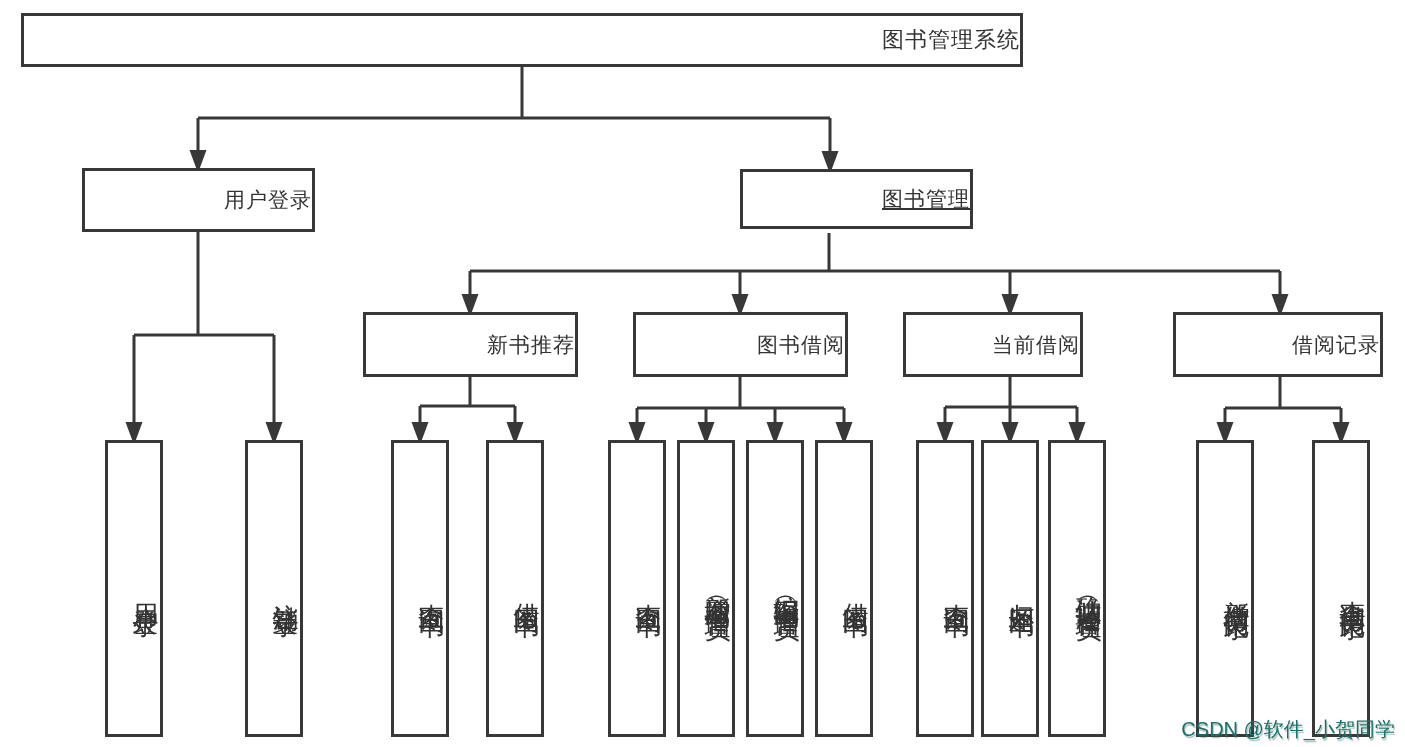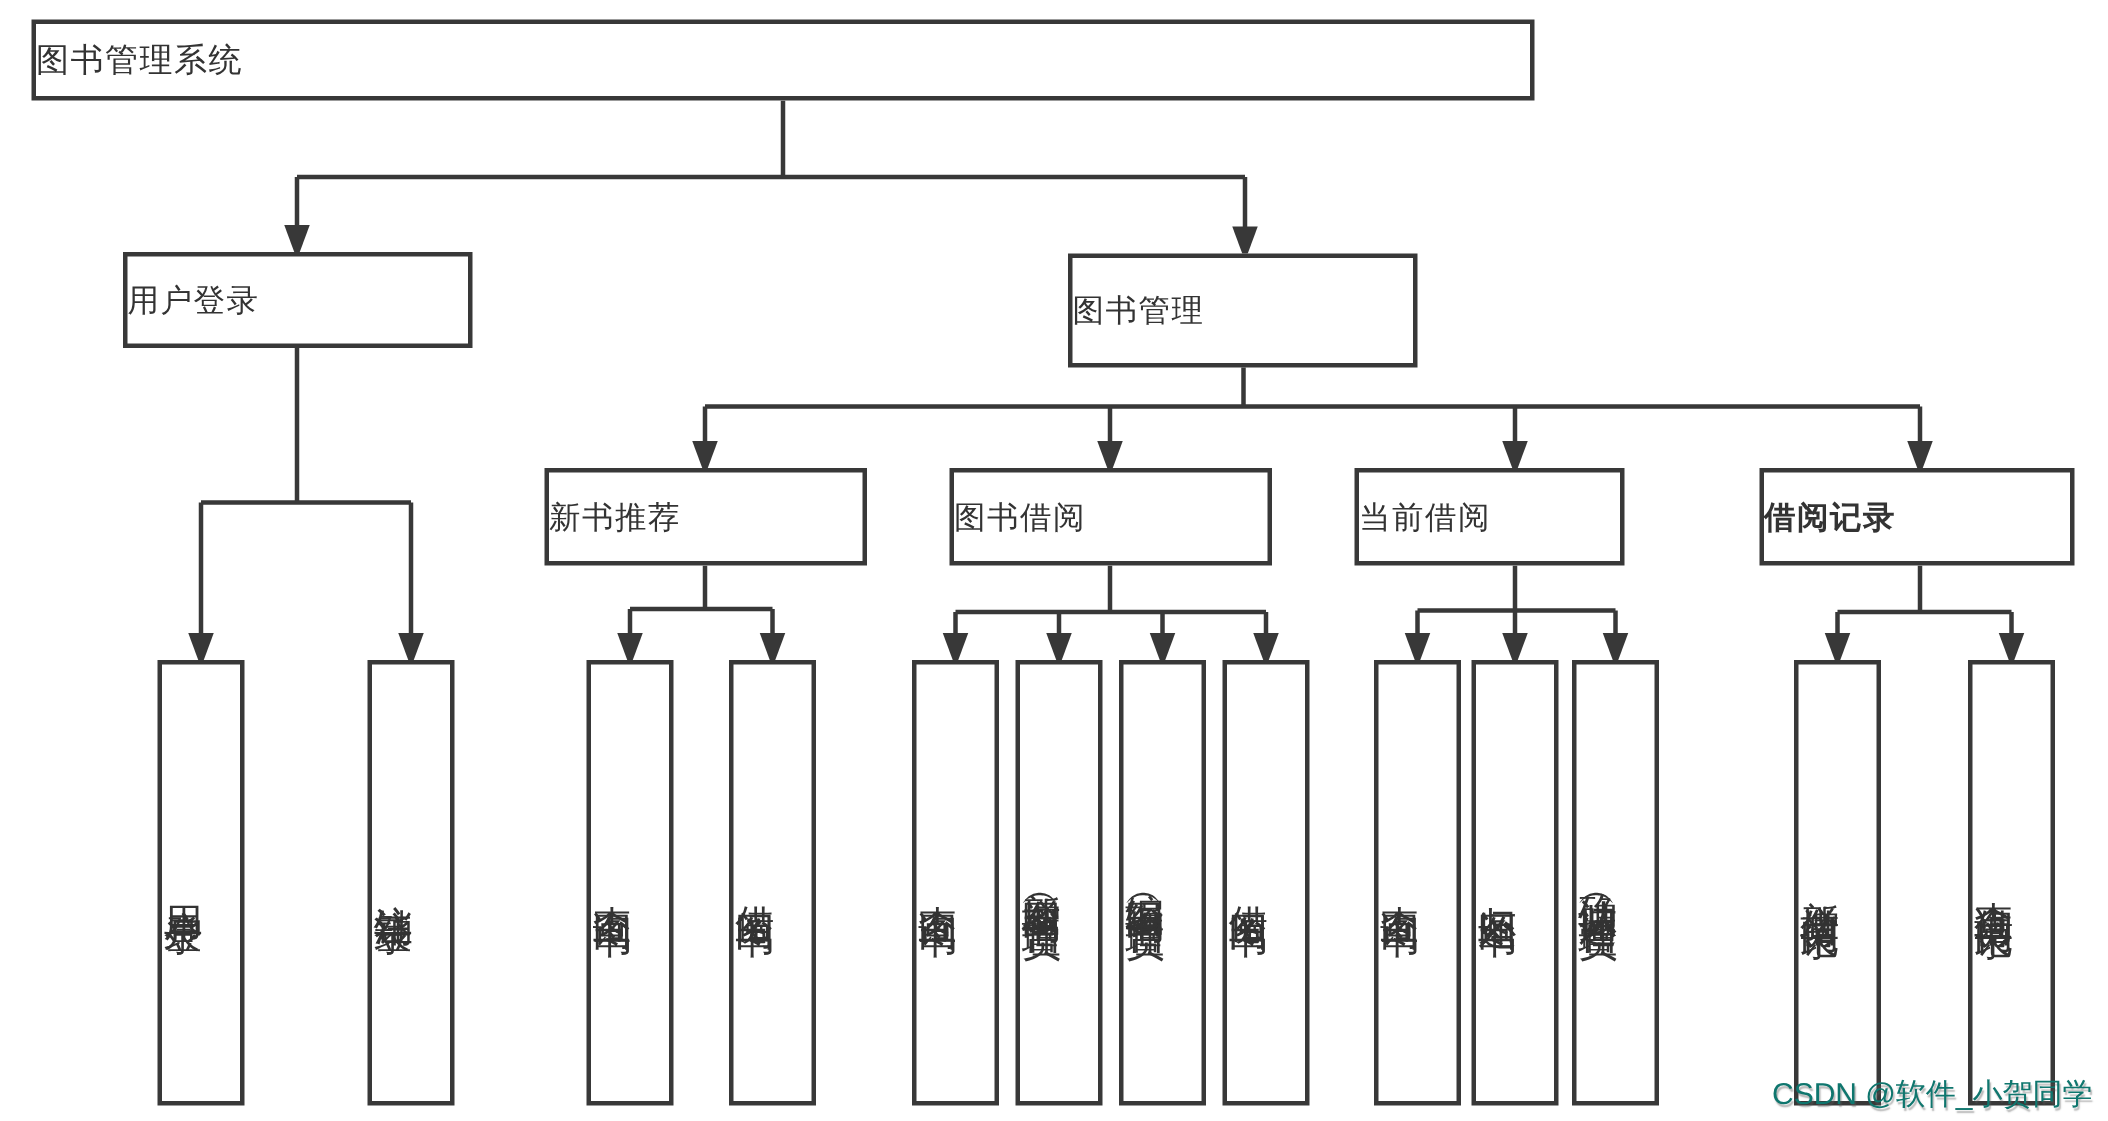--- a/index.html
+++ b/index.html
@@ -18,21 +18,21 @@
     z-index: 0;
     pointer-events: none;
   }
   .box {
     position: absolute;
     box-sizing: border-box;
     border: 3px solid #383838;
     background: #ffffff;
     display: flex;
     align-items: center;
-    justify-content: flex-start;
+    justify-content: flex-end;
     color: #333333;
     z-index: 1;
   }
   .h-label {
     font-size: 21px;
     letter-spacing: 1px;
     white-space: nowrap;
   }
   .root-label { font-size: 22px; }
   .v-label {
@@ -88,34 +88,34 @@
     </g>
   </svg>
 
   <div class="box" style="left:21px; top:13px; width:1002px; height:54px;">
     <span class="h-label root-label">图书管理系统</span>
   </div>
 
   <div class="box" style="left:82px; top:168px; width:233px; height:64px;">
     <span class="h-label">用户登录</span>
   </div>
-  <div class="box" style="left:712px; top:169px; width:233px; height:76px;">
+  <div class="box" style="left:740px; top:169px; width:233px; height:60px;text-decoration:underline;">
     <span class="h-label">图书管理</span>
   </div>
 
   <div class="box" style="left:633px; top:312px; width:215px; height:65px;">
     <span class="h-label">图书借阅</span>
   </div>
   <div class="box" style="left:363px; top:312px; width:215px; height:65px;">
     <span class="h-label">新书推荐</span>
   </div>
   <div class="box" style="left:903px; top:312px; width:180px; height:65px;">
     <span class="h-label">当前借阅</span>
   </div>
-  <div class="box" style="left:1173px; top:312px; width:210px; height:65px;font-weight:bold;">
+  <div class="box" style="left:1173px; top:312px; width:210px; height:65px;">
     <span class="h-label">借阅记录</span>
   </div>
 
   <div class="box" style="left:105px; top:440px; width:58px; height:297px;">
     <span class="v-label">用户登录</span>
   </div>
   <div class="box" style="left:245px; top:440px; width:58px; height:297px;">
     <span class="v-label">注销登录</span>
   </div>
 

